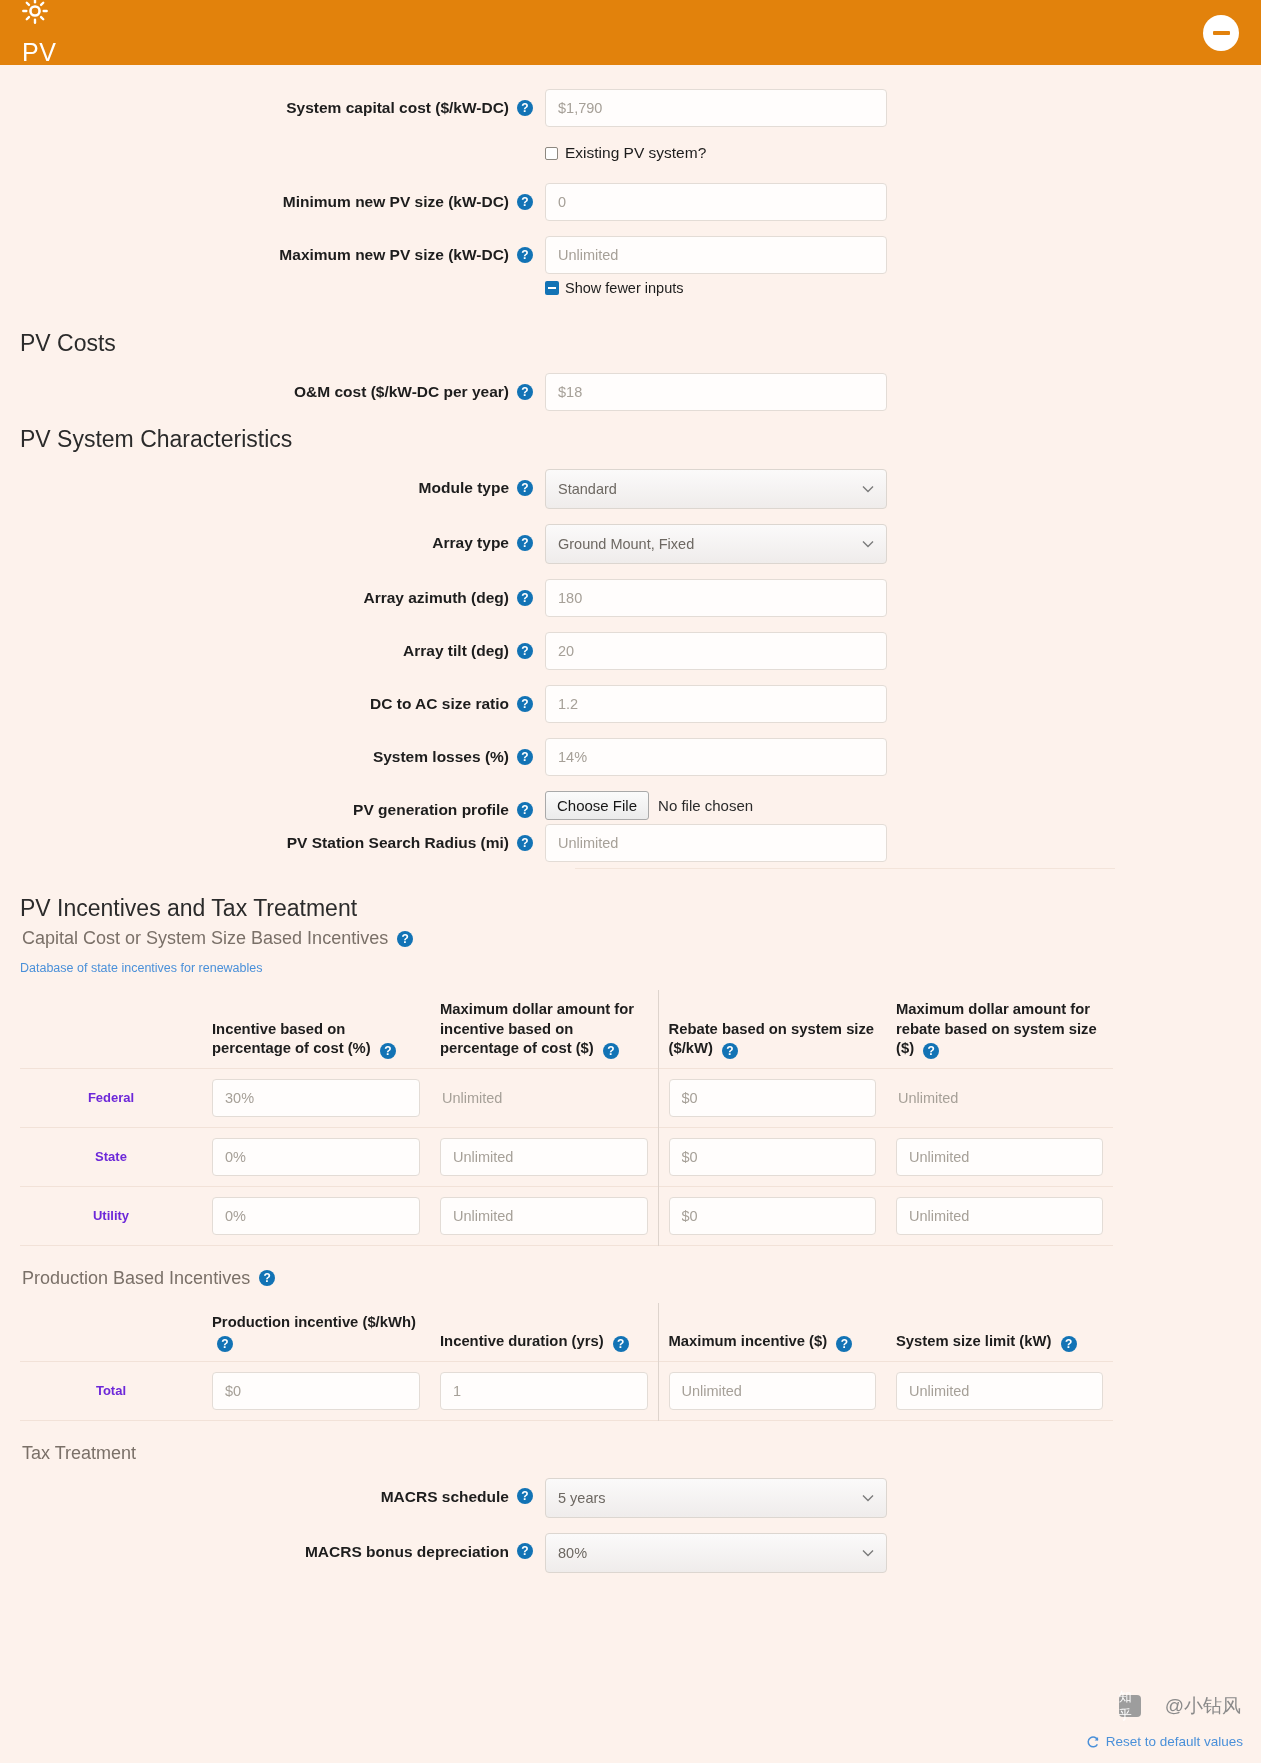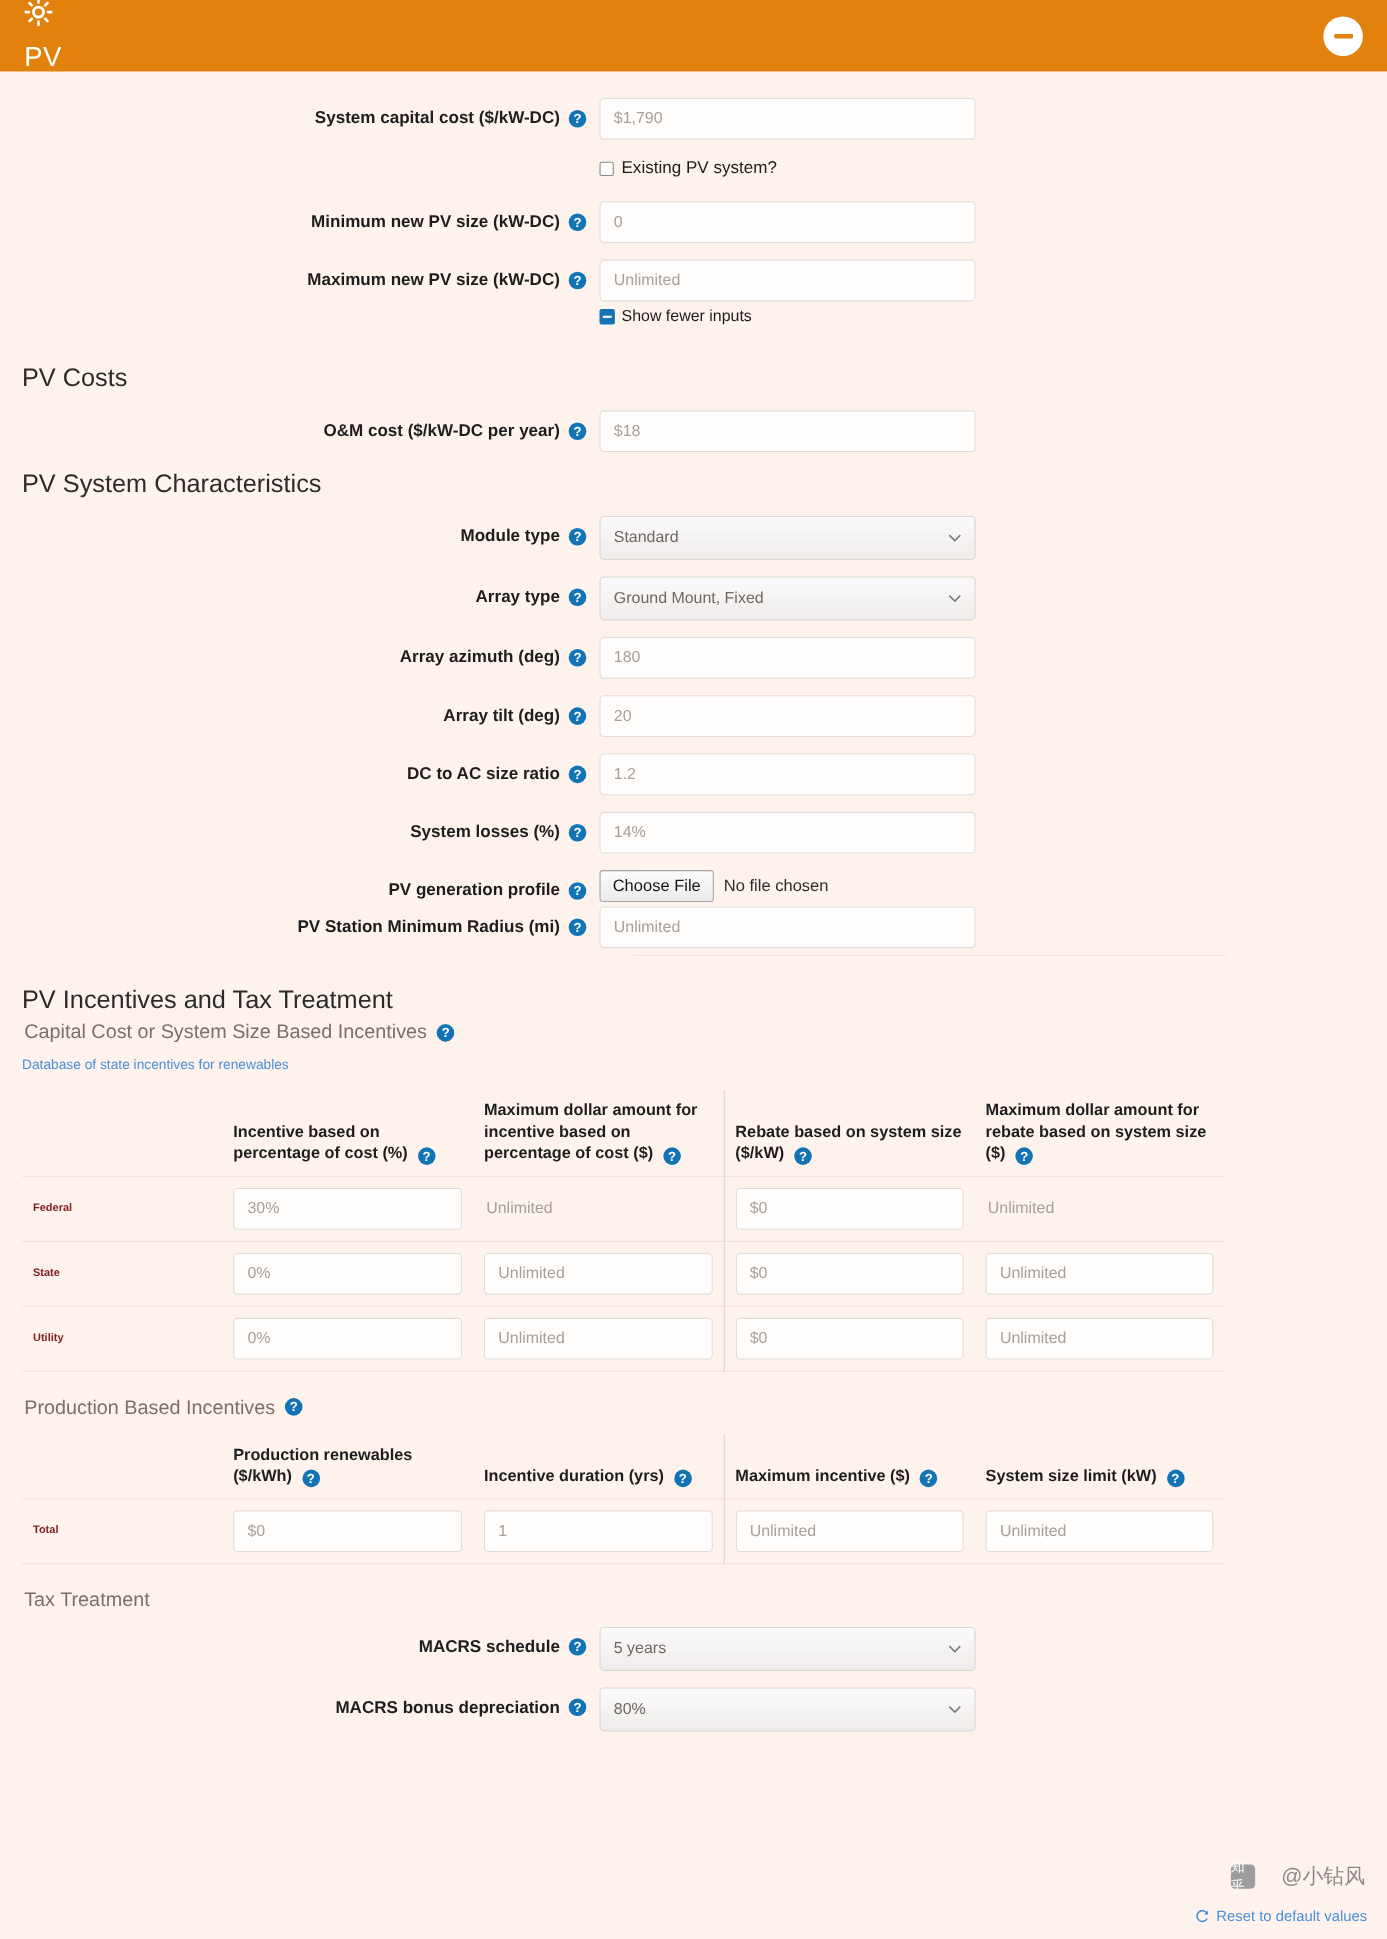--- a/index.html
+++ b/index.html
@@ -82,21 +82,21 @@
   .h-sub  { font-size:18px; color:#7a7068; margin:0 0 2px 22px; display:flex; align-items:center; gap:9px; }
   .link { font-size:12.5px; color:#4a90d9; margin:10px 0 0 20px; text-decoration:none; display:inline-block; cursor:pointer; }
 
   
   .tbl { width:1093px; margin:14px 0 0 20px; border-collapse:collapse; table-layout:fixed; }
   .tbl th {
     font-size:14.8px; font-weight:bold; color:#1d1d1d; text-align:left;
     vertical-align:bottom; padding:10px 10px 9px 10px; line-height:1.32;
   }
   .tbl td { padding:10px; vertical-align:middle; }
-  .rowhead { text-align:left; font-size:10px; font-weight:bold; color:#7f1d1d; width:182px; padding-right:14px; }
+  .rowhead { text-align:center; font-size:13px; font-weight:bold; color:#6d28d9; width:182px; padding-right:14px; }
   .tbl tbody tr { border-top:1px solid #f2e2d8; }
   .tbl tbody tr:last-child { border-bottom:1px solid #f2e2d8; }
   .divcol { border-left:1px solid #ded4cd; }
   .cellinp {
     width:100%; height:38px; border:1px solid #e3dcd6; border-radius:4px;
     background:#fffdfc; padding:0 12px; font-size:14.5px; color:#a6a098;
     font-family:"Liberation Sans", sans-serif; outline:none;
   }
   .cellinp::placeholder { color:#a6a098; opacity:1; }
   .flat { font-size:14.5px; color:#a6a098; padding-left:2px; }
@@ -318,21 +318,21 @@
         <div class="file-row">
           <button class="file-btn">Choose File</button>
           <span class="file-txt">No file chosen</span>
         </div>
       </div>
     </div>
 
     
     <div class="row" style="margin-bottom:6px;">
       <div class="lbl-col">
-        <span>PV Station Minimum Radius (mi)</span>
+        <span>PV Station Search Radius (mi)</span>
         <span class="help"></span>
       </div>
       <div class="fld-col">
         <input class="inp" placeholder="Unlimited" style="">
       </div>
     </div>
 
     <div class="sep-after-field"></div>
 
     
@@ -432,21 +432,21 @@
         <col style="width:182px">
           <col style="width:228px">
           <col style="width:228px">
           <col style="width:228px">
           <col style="width:227px">
       </colgroup>
       <thead>
         <tr>
           <th></th>
           <th>
-            <span class="thwrap">Production renewables ($/kWh)</span>
+            <span class="thwrap">Production incentive ($/kWh)</span>
             <span class="help th-help"></span>
           </th>
           <th>
             <span class="thwrap">Incentive duration (yrs)</span>
             <span class="help th-help"></span>
           </th>
           <th class="divcol">
             <span class="thwrap">Maximum incentive ($)</span>
             <span class="help th-help"></span>
           </th>

